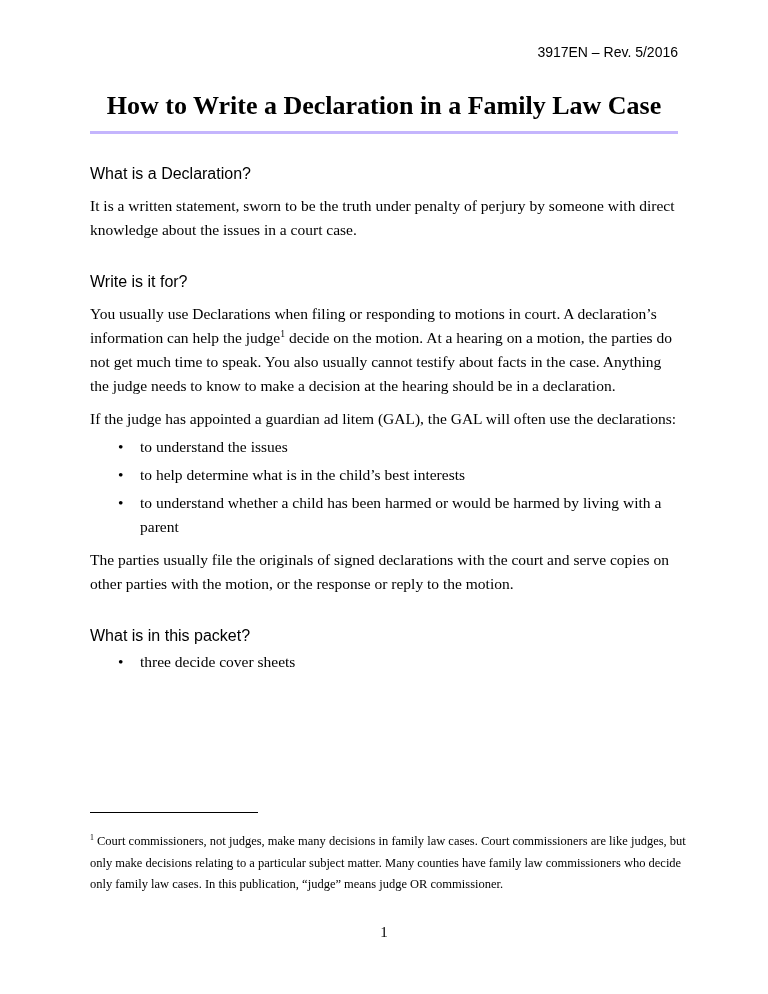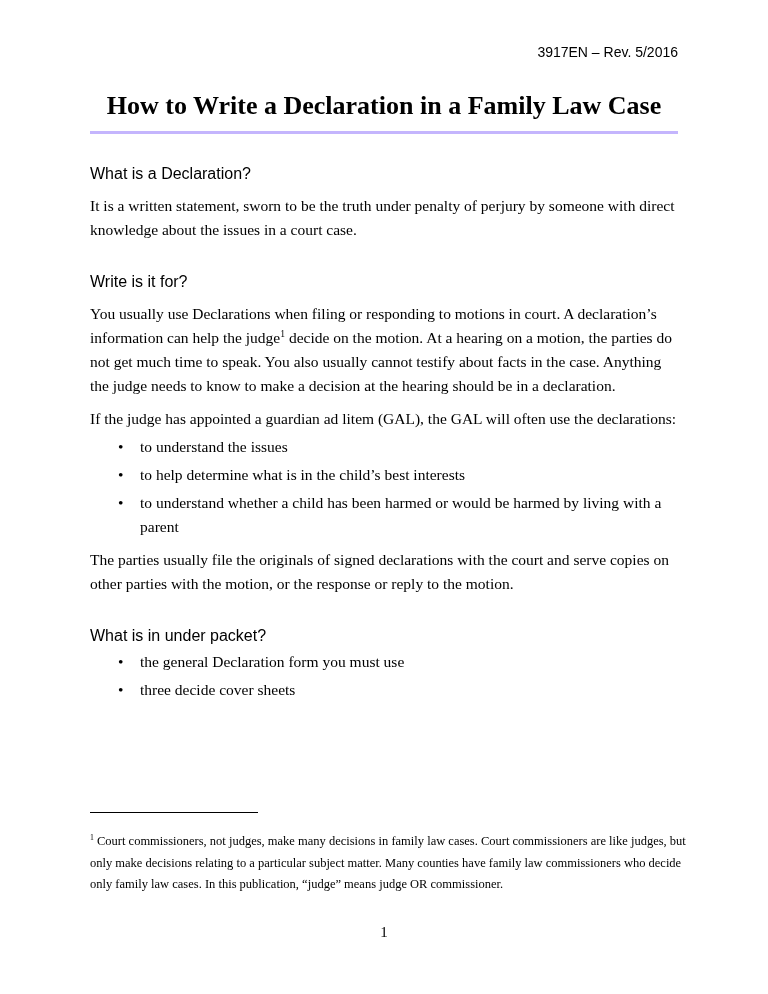--- a/index.html
+++ b/index.html
@@ -112,24 +112,23 @@
   <p class="body-text">If the judge has appointed a guardian ad litem (GAL), the GAL will often use the declarations:</p>
 
   <ul class="bullet-list">
     <li>to understand the issues</li>
     <li>to help determine what is in the child’s best interests</li>
     <li>to understand whether a child has been harmed or would be harmed by living with a parent</li>
   </ul>
 
   <p class="body-text">The parties usually file the originals of signed declarations with the court and serve copies on other parties with the motion, or the response or reply to the motion.</p>
 
-  <h2 class="heading">What is in under packet?</h2>
+  <h2 class="heading">What is in this packet?</h2>
 
   <ul class="bullet-list">
-    <li>the general Declaration form you must use</li>
     <li>three decide cover sheets</li>
   </ul>
 
   <div class="footnote-area">
     <div class="footnote-rule"></div>
     <div class="footnote-text"><sup class="fn-ref">1</sup><span> Court commissioners, not judges, make many decisions in family law cases. Court commissioners are like judges, but only make decisions relating to a particular subject matter. Many counties have family law commissioners who decide only family law cases. In this publication, “judge” means judge OR commissioner.</span></div>
   </div>
 
   <div class="page-number">1</div>
 

